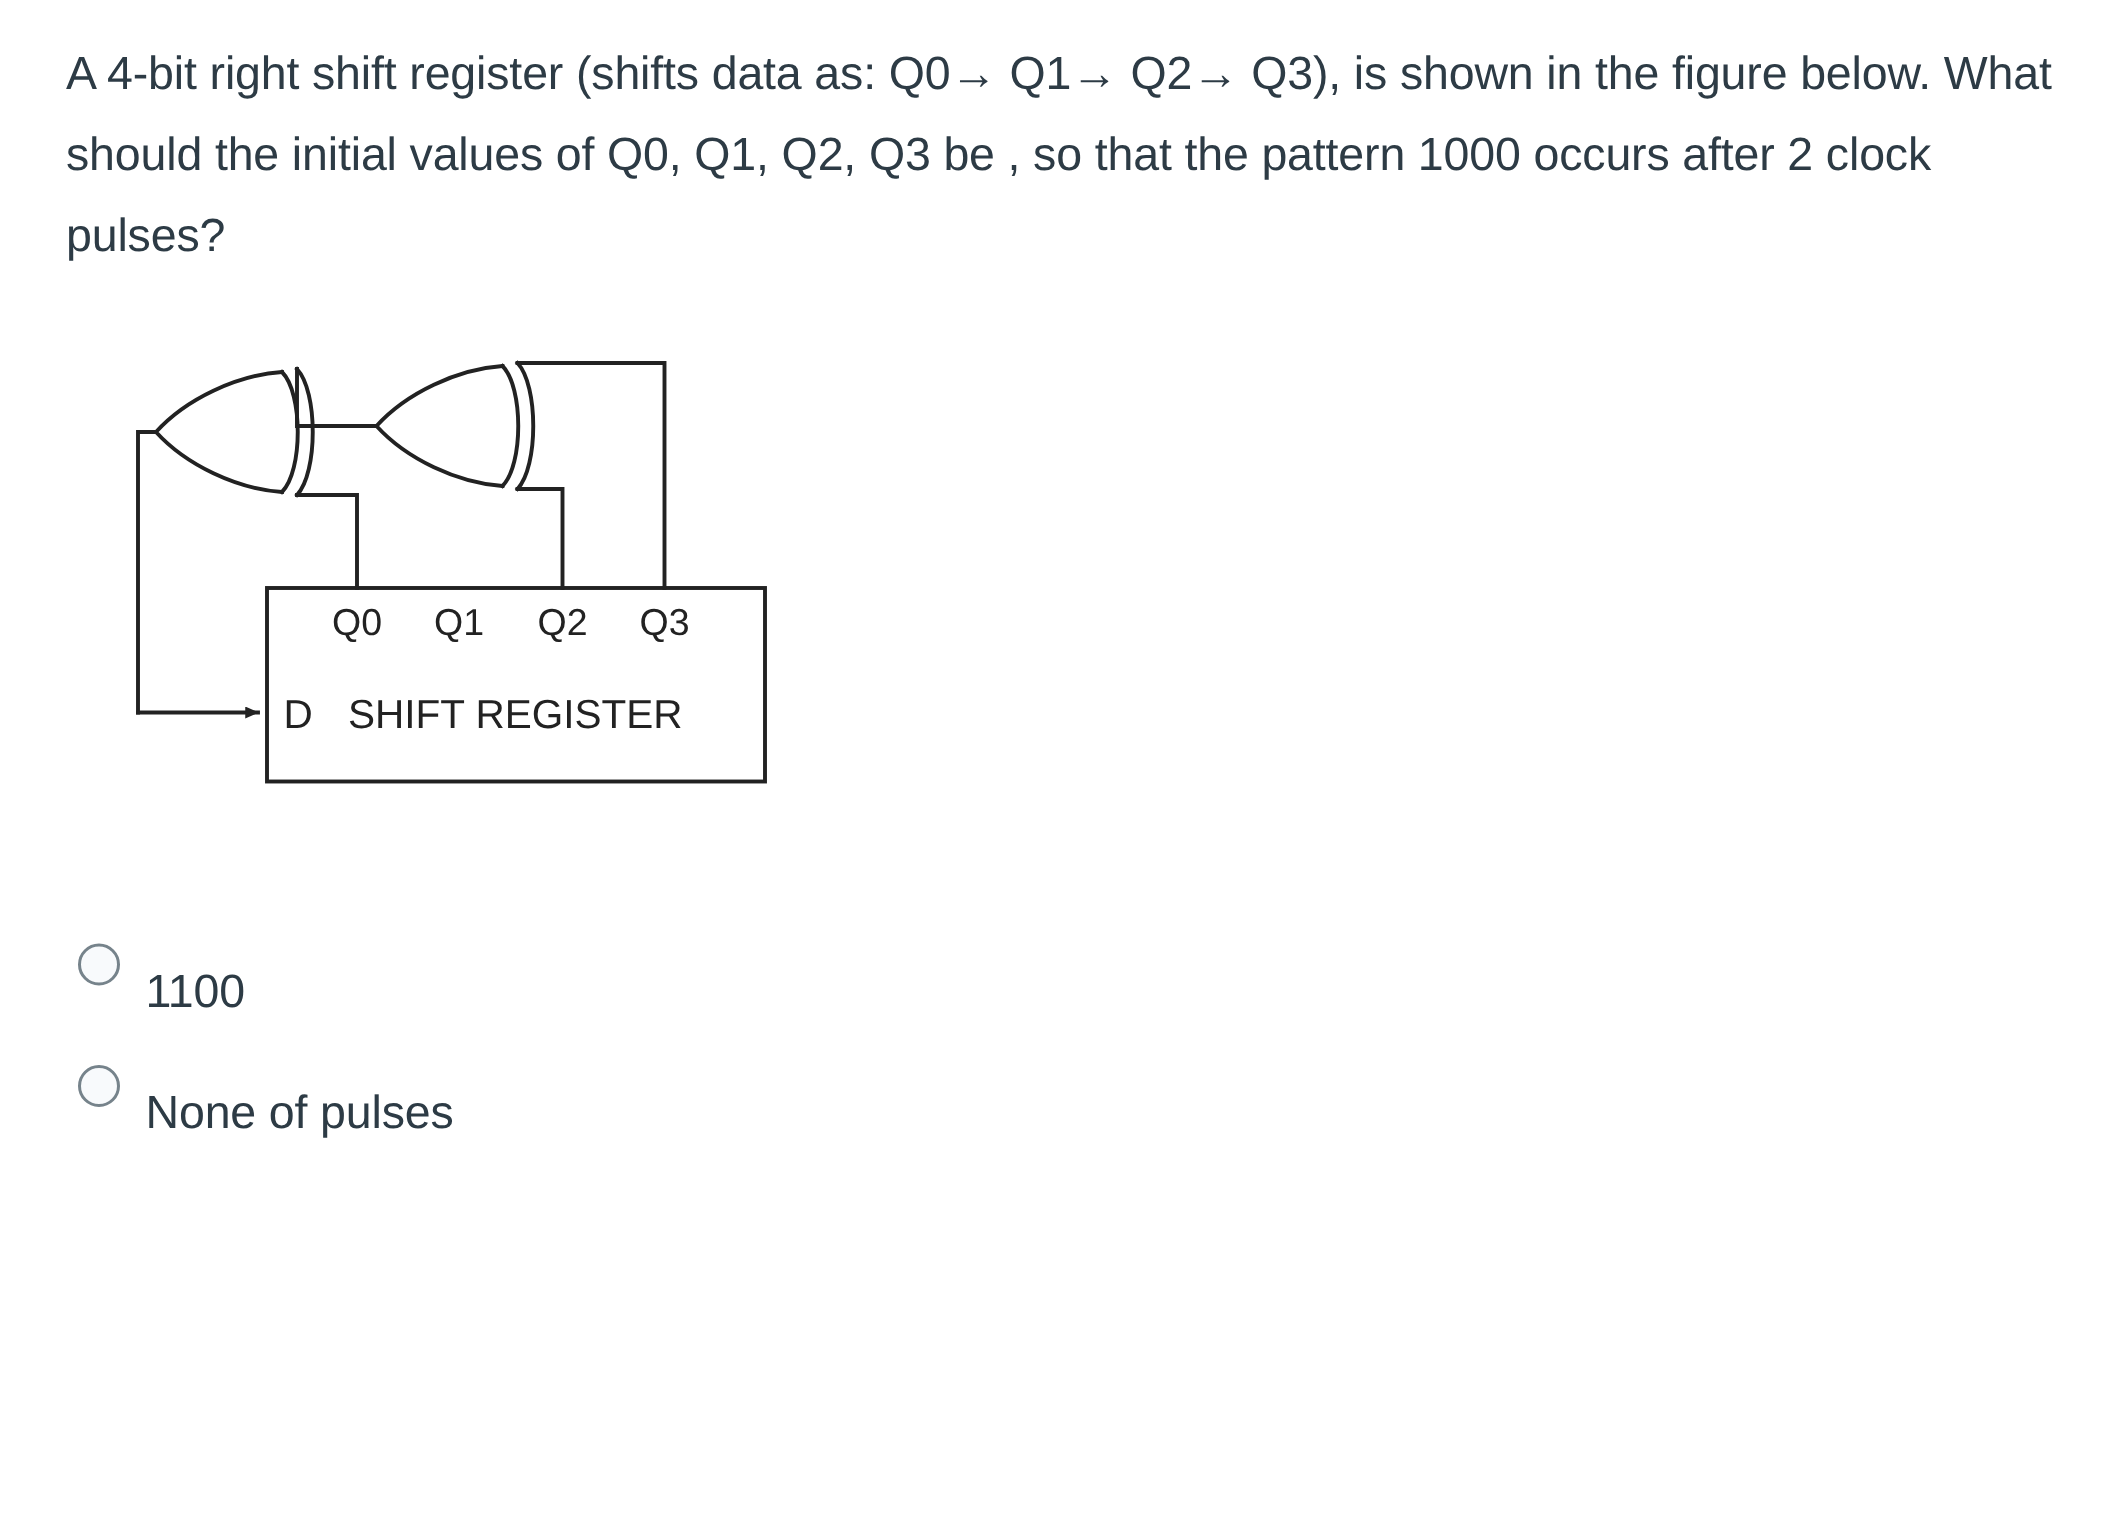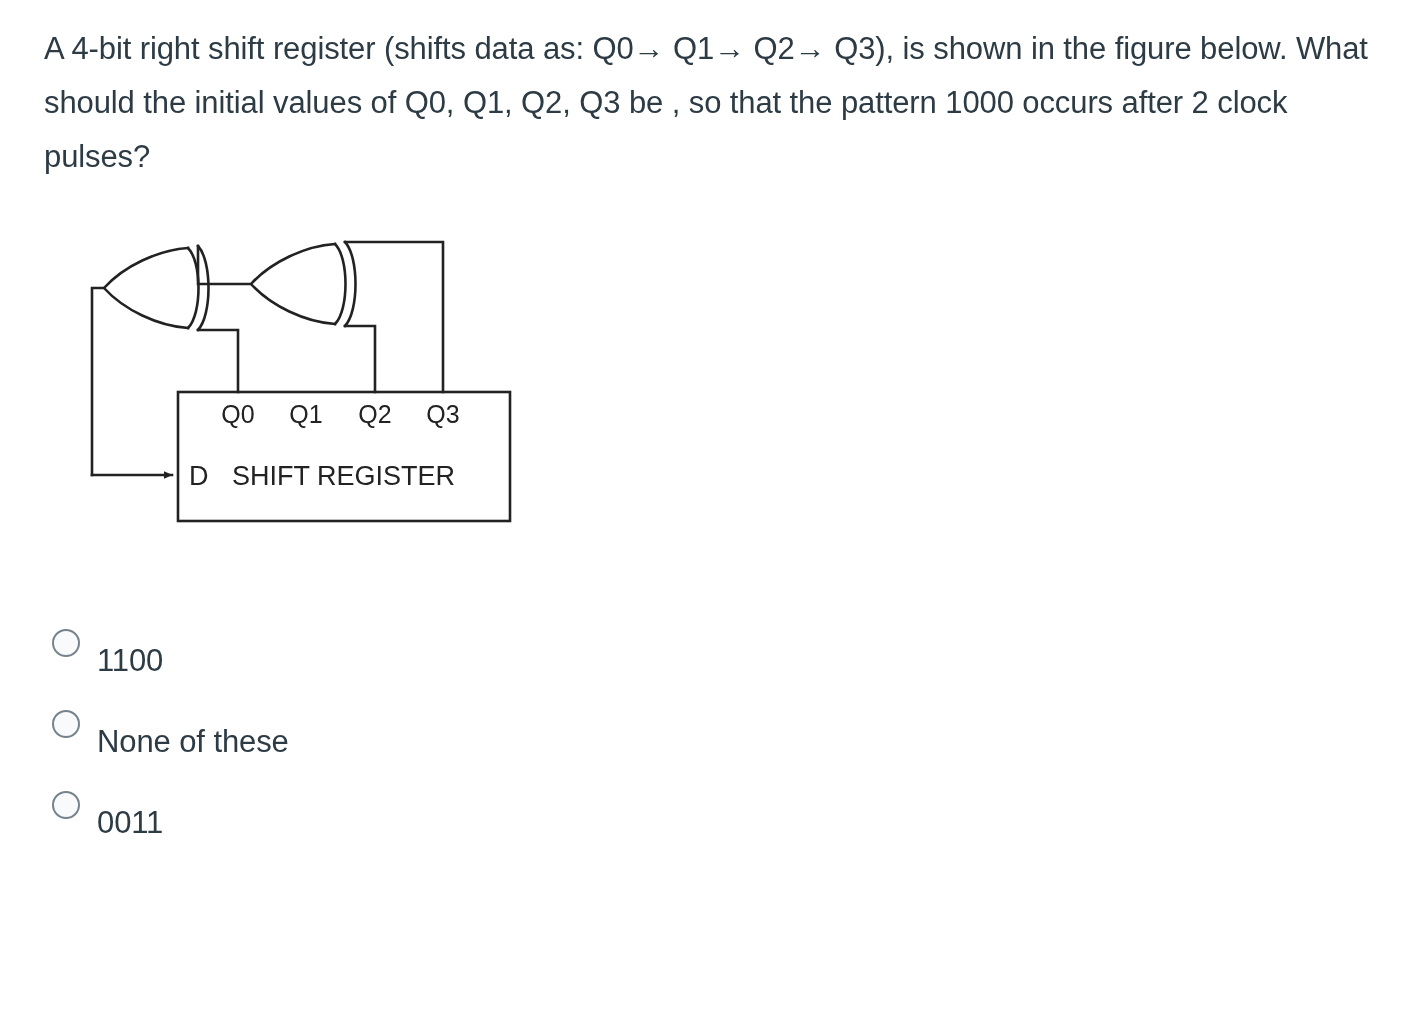--- a/index.html
+++ b/index.html
@@ -137,24 +137,20 @@
 
   <div class="options">
 
     <div class="option-row">
       <span class="radio"></span>
       <span class="option-label">1100</span>
     </div>
 
     <div class="option-row">
       <span class="radio"></span>
-      <span class="option-label">None of these</span>
+      <span class="option-label">None of pulses</span>
     </div>
 
 
 
-    <div class="option-row">
-      <span class="radio"></span>
-      <span class="option-label">0011</span>
-    </div>
 
   </div>
 </div>
 
 </body></html>

